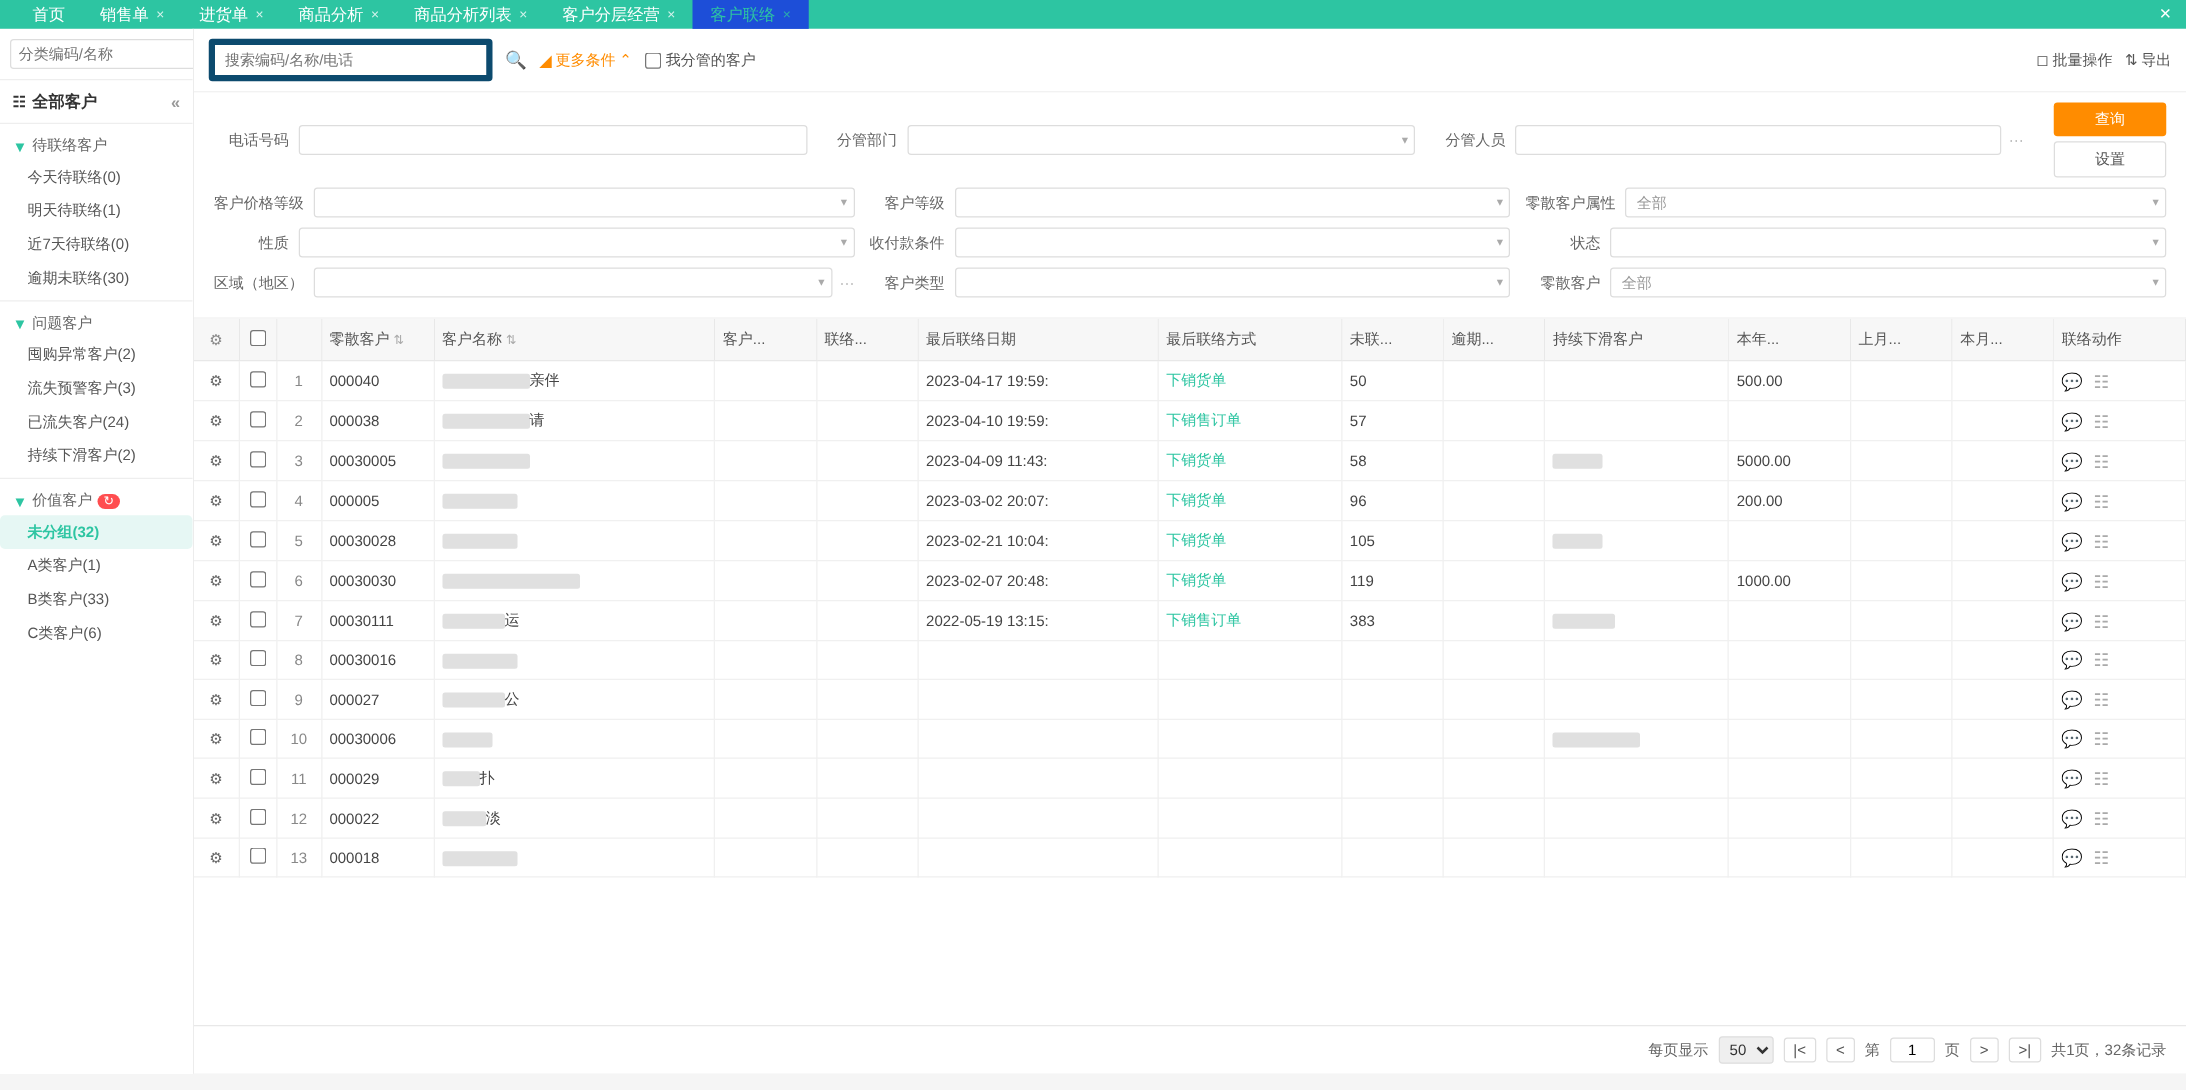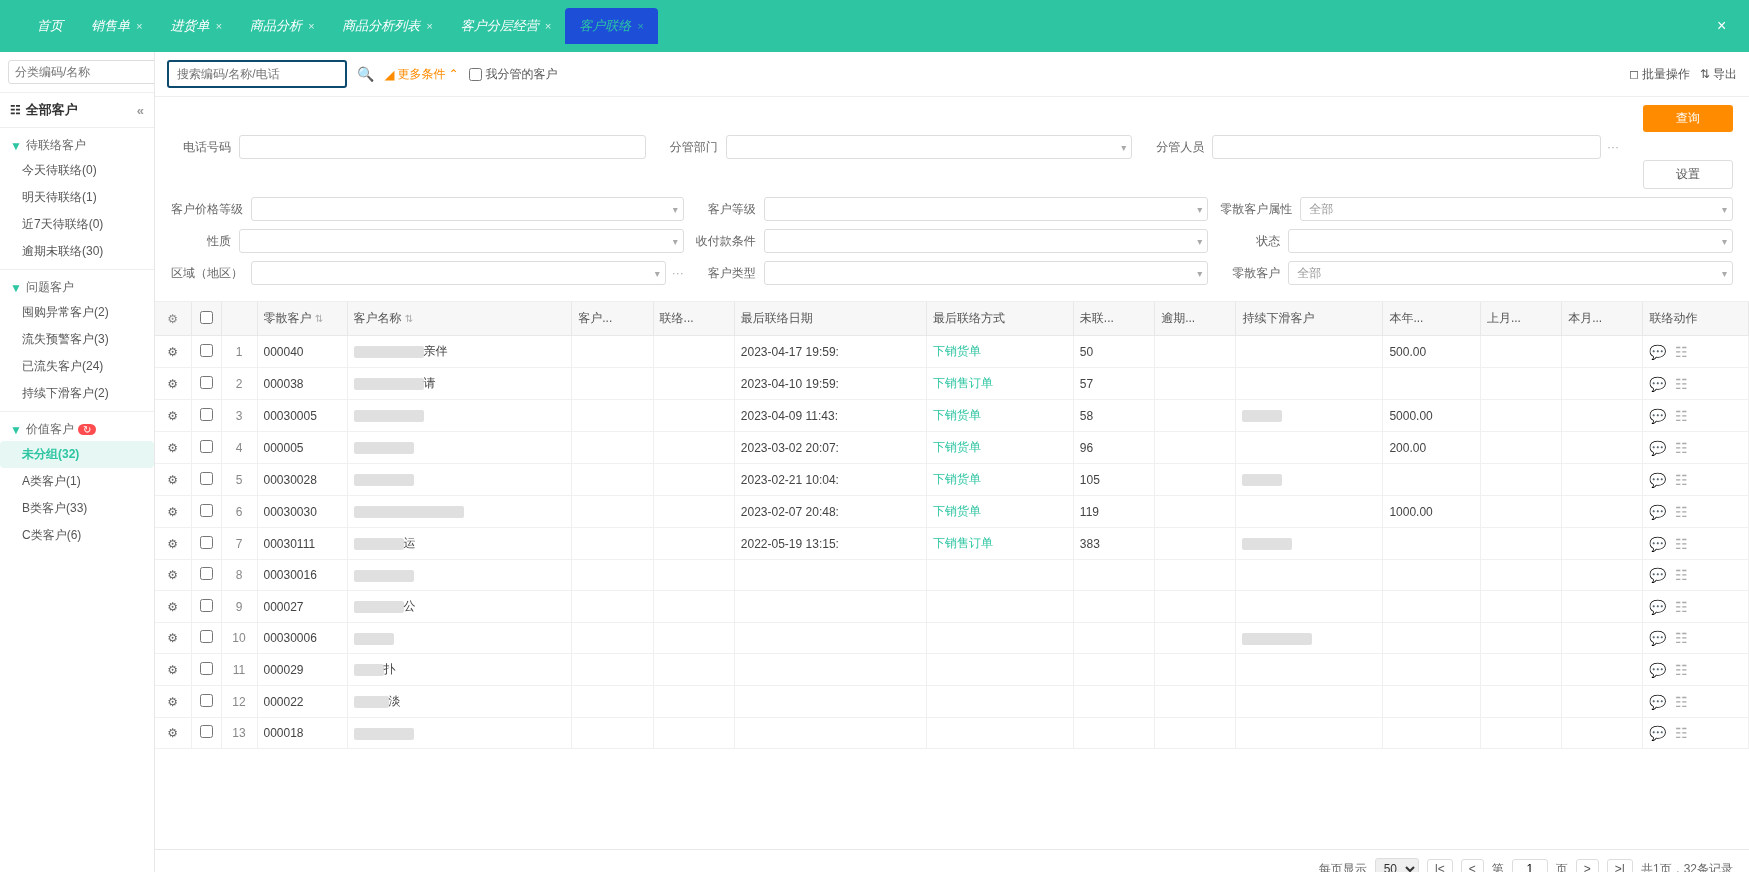--- a/index.html
+++ b/index.html
@@ -1,19 +1,19 @@
 <!DOCTYPE html>
 <html><head>
   <meta charset="utf-8">
   <style>
     * { box-sizing: border-box; margin: 0; padding: 0; }
     body { font-family: 'Microsoft YaHei', Arial, sans-serif; font-size: 12px; background: #f5f5f5; color: #333; }
     
     
-    .top-nav { display: flex; align-items: center; background: #2dc5a2; height: 52px; padding: 0 23px; font-style: italic; }
+    .top-nav { display: flex; align-items: center; background: #2dc5a2; height: 23px; padding: 0 12px; }
     .top-nav .nav-tab { padding: 0 14px; height: 36px; display: flex; align-items: center; color: #fff; cursor: pointer; font-size: 13px; white-space: nowrap; }
     .top-nav .nav-tab.home { background: transparent; }
     .top-nav .nav-tab .close-x { margin-left: 6px; font-size: 11px; opacity: 0.8; }
     .top-nav .nav-tab.active { background: #1d4ed8; color: #2dc5a2; border-radius: 4px 4px 0 0; }
     .top-nav-right { margin-left: auto; color: #fff; font-size: 16px; cursor: pointer; }
 
     
     .main-layout { display: flex; height: calc(100vh - 36px); }
 
     
@@ -28,41 +28,41 @@
     .sidebar-item { padding: 5px 10px 5px 22px; font-size: 12px; color: #555; cursor: pointer; }
     .sidebar-item.active { background: #e6f7f4; color: #2dc5a2; border-radius: 4px; font-weight: bold; }
     .sidebar-divider { height: 1px; background: #eee; margin: 4px 0; }
     .badge-red { background: #ff4d4f; color: #fff; border-radius: 8px; padding: 0 5px; font-size: 10px; margin-left: 4px; }
 
     
     .content { flex: 1; display: flex; flex-direction: column; overflow: hidden; }
 
     
     .filter-bar { background: #fff; padding: 8px 12px; border-bottom: 1px solid #eee; display: flex; align-items: center; gap: 10px; }
-    .filter-bar input { border: 2px solid #0c4a6e; border-radius: 3px; padding: 5px 8px; font-size: 12px; width: 180px; outline: none; color: #999; }
+    .filter-bar input { border: 5px solid #0c4a6e; border-radius: 3px; padding: 5px 8px; font-size: 12px; width: 227px; outline: none; color: #999; }
     .filter-bar .search-btn { color: #999; font-size: 14px; cursor: pointer; }
     .filter-btn { display: flex; align-items: center; gap: 3px; color: #ff8c00; cursor: pointer; font-size: 12px; }
     .filter-btn .filter-icon { font-size: 13px; }
     .checkbox-label { display: flex; align-items: center; gap: 4px; font-size: 12px; color: #555; cursor: pointer; }
     .filter-bar-right { margin-left: auto; display: flex; gap: 10px; }
     .top-action-btn { color: #555; font-size: 12px; cursor: pointer; display: flex; align-items: center; gap: 3px; }
 
     
     .advanced-filter { background: #fff; padding: 8px 16px; border-bottom: 1px solid #eee; }
     .filter-row { display: flex; align-items: center; margin-bottom: 8px; gap: 12px; }
     .filter-field { display: flex; align-items: center; flex: 1; min-width: 0; justify-content: space-between; }
     .filter-field label { white-space: nowrap; color: #666; font-size: 12px; margin-right: 8px; min-width: 60px; text-align: right; }
     .filter-input { flex: 1; border: 1px solid #ddd; border-radius: 3px; padding: 4px 8px; font-size: 12px; outline: none; color: #333; background: #fff; }
     .filter-select-wrap { flex: 1; position: relative; display: flex; align-items: center; }
     .filter-select-wrap select { width: 100%; appearance: none; border: 1px solid #ddd; border-radius: 3px; padding: 4px 22px 4px 8px; font-size: 12px; outline: none; color: #999; background: #fff; cursor: pointer; }
     .filter-select-wrap .sel-arrow { position: absolute; right: 6px; color: #aaa; font-size: 10px; pointer-events: none; }
     .filter-dots { color: #aaa; cursor: pointer; margin-left: 6px; }
     .filter-action-btns { display: flex; flex-direction: column; gap: 4px; margin-left: 12px; }
     .btn-query { background: #ff8c00; color: #fff; border: none; border-radius: 3px; padding: 5px 16px; cursor: pointer; font-size: 12px; }
-    .btn-reset { background: #fff; color: #555; border: 1px solid #ddd; border-radius: 3px; padding: 5px 32px; cursor: pointer; font-size: 12px; margin-top: 24px; }
+    .btn-reset { background: #fff; color: #555; border: 1px solid #ddd; border-radius: 3px; padding: 5px 32px; cursor: pointer; font-size: 12px; }
 
     
     .table-container { flex: 1; overflow: auto; background: #fff; }
     table { width: 100%; border-collapse: collapse; font-size: 12px; }
     thead tr { background: #f7f7f7; }
     th { padding: 8px 6px; border-bottom: 1px solid #e8e8e8; border-right: 1px solid #e8e8e8; text-align: left; font-weight: normal; color: #555; white-space: nowrap; position: sticky; top: 0; background: #f7f7f7; z-index: 1; }
     th .sort-arrow { color: #aaa; font-size: 10px; }
     td { padding: 7px 6px; border-bottom: 1px solid #f0f0f0; border-right: 1px solid #f0f0f0; color: #444; white-space: nowrap; }
     .col-no { width: 36px; text-align: center; color: #888; }
     .col-check { width: 30px; text-align: center; }

